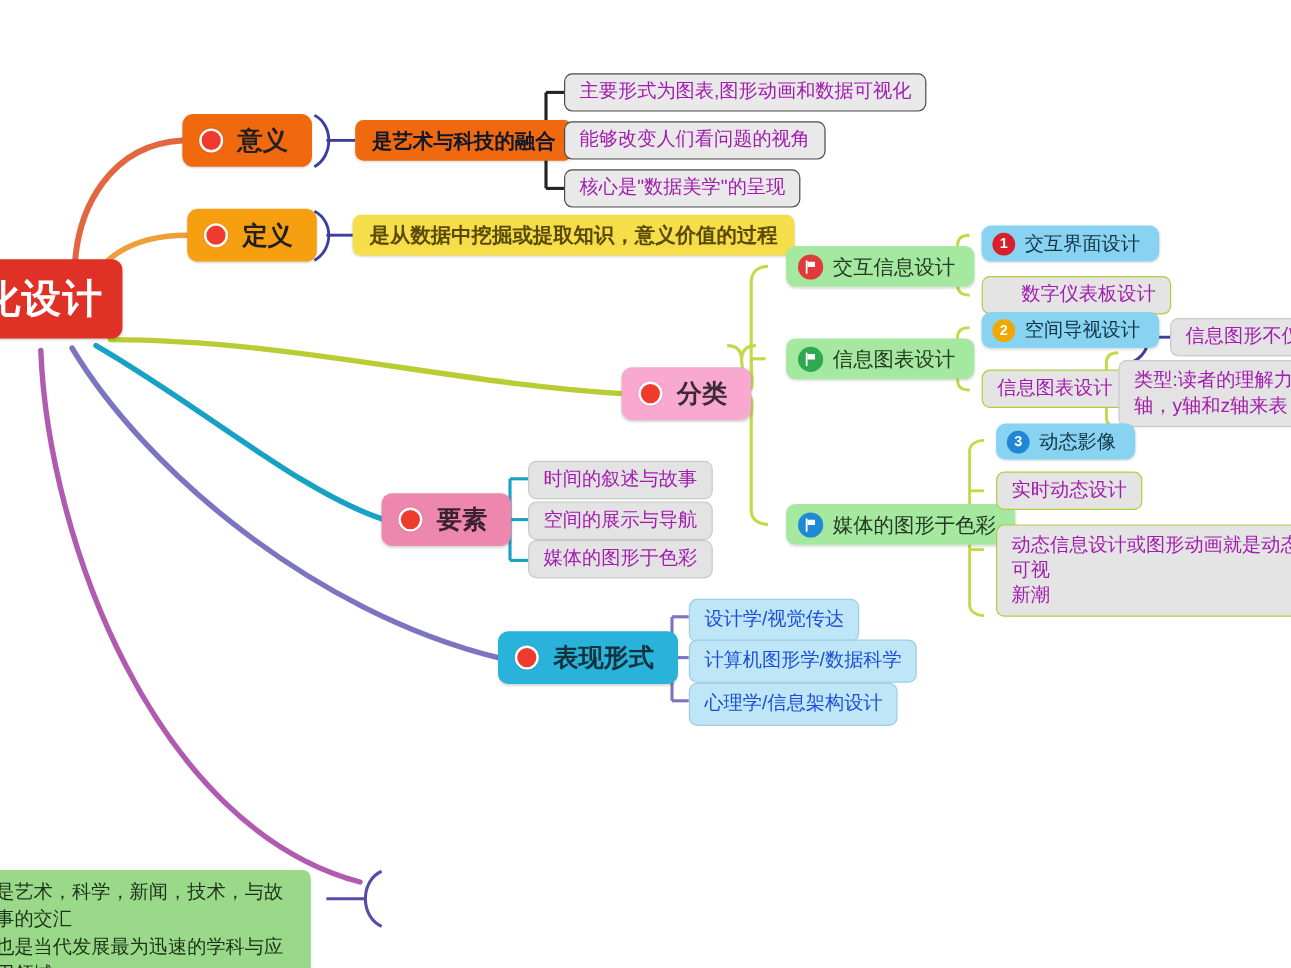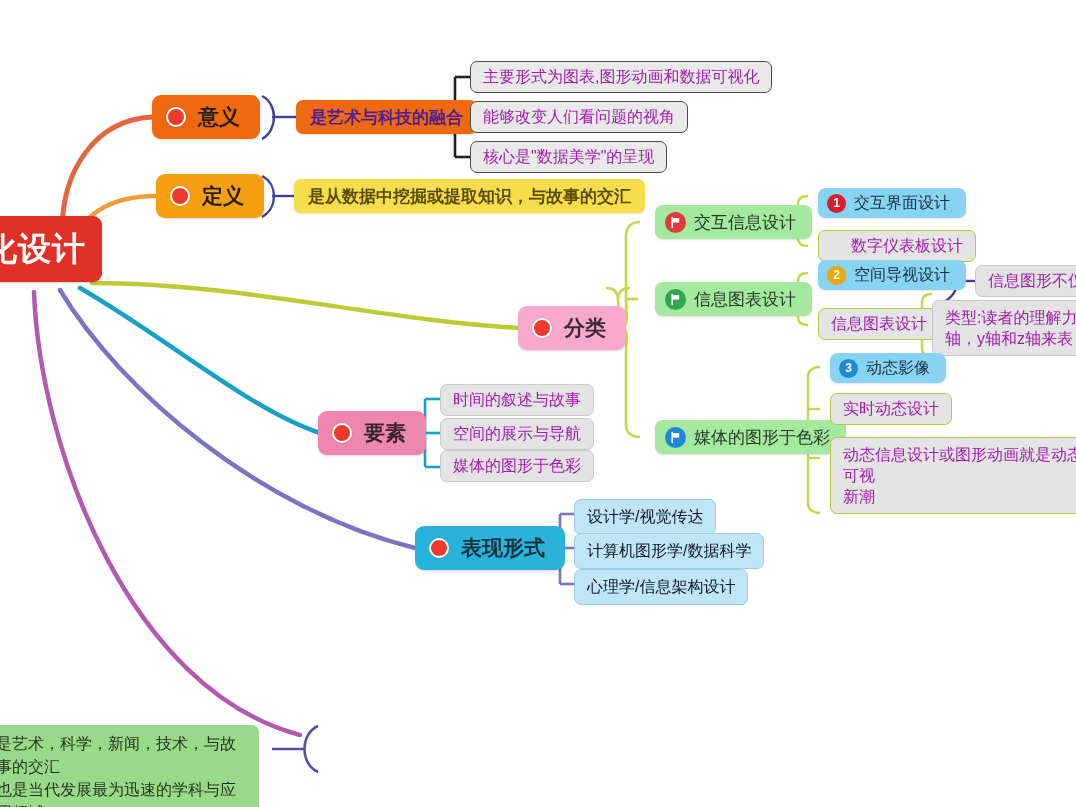--- a/index.html
+++ b/index.html
@@ -45,21 +45,21 @@
   .c-cyan{background:#29b3da;}
   .c-cyan .lbl{color:#12333d;text-align:right;}
   .c-lime{background:#d3e84e;}
   .c-lime .lbl{color:#2f3508;}
 
   
   .lvl2{
     border-radius:7px;height:34px;padding:0 14px;font-size:17px;
     font-weight:bold;color:#3a2a10;box-shadow:0 1px 2px rgba(0,0,0,.14);
   }
-  .b-orange{background:#f0690f;color:#4c1d95;justify-content:center;}
+  .b-orange{background:#f0690f;color:#0f172a;justify-content:center;}
   .b-yellow{background:#f6dd4a;color:#5a4a05;}
 
   
   .leaf{
     background:#e3e3e3;border:1px solid #c9c9c9;border-radius:7px;
     font-size:16px;color:#a21caf;padding:5px 12px;height:32px;
     box-sizing:border-box;line-height:20px;
   }
   .leaf.dark-border{border-color:#4a4a4a;background:#e9e9e9;}
   .leaf.olive-border{border-color:#b7c93f;background:#e4e4e4;}
@@ -71,21 +71,21 @@
     font-size:17px;color:#243a22;gap:8px;box-shadow:0 1px 2px rgba(0,0,0,.12);
   }
   
   .bluepill{
     background:#88d2f2;border-radius:8px;height:30px;padding:0 16px 0 9px;
     font-size:16px;color:#123344;gap:8px;box-shadow:0 1px 2px rgba(0,0,0,.12);
   }
   
   .skyleaf{
     background:#bfe6f7;border:1px solid #9ecde3;border-radius:7px;
-    font-size:16px;color:#0f172a;padding:5px 12px;height:36px;
+    font-size:16px;color:#1d4ed8;padding:5px 12px;height:36px;
     box-sizing:border-box;line-height:20px;
   }
   
   .greennote{
     background:#9ad98a;border-radius:7px;font-size:16px;color:#1d3318;
     padding:7px 12px;line-height:23px;white-space:normal;
     box-shadow:0 1px 2px rgba(0,0,0,.12);
   }
 
   
@@ -206,21 +206,21 @@
   <div class="node leaf dark-border" style="left:470px;top:141px;">
     <span>核心是"数据美学"的呈现</span>
   </div>
 
   <div class="node lvl1 c-amber" style="left:156px;top:174px;">
     <span class="dot"></span>
     <span class="lbl">定义</span>
   </div>
 
   <div class="node lvl2 b-yellow" style="left:294px;top:179px;">
-    <span>是从数据中挖掘或提取知识，与故事的交汇</span>
+    <span>是从数据中挖掘或提取知识，意义价值的过程</span>
   </div>
 
   <div class="node lvl1 c-pink" style="left:518px;top:306px;">
     <span class="dot"></span>
     <span class="lbl">分类</span>
   </div>
 
   <div class="node greenpill" style="left:655px;top:205px;">
     <span class="flag fg-red">
       <svg width="13" height="13" viewBox="0 0 13 13">

